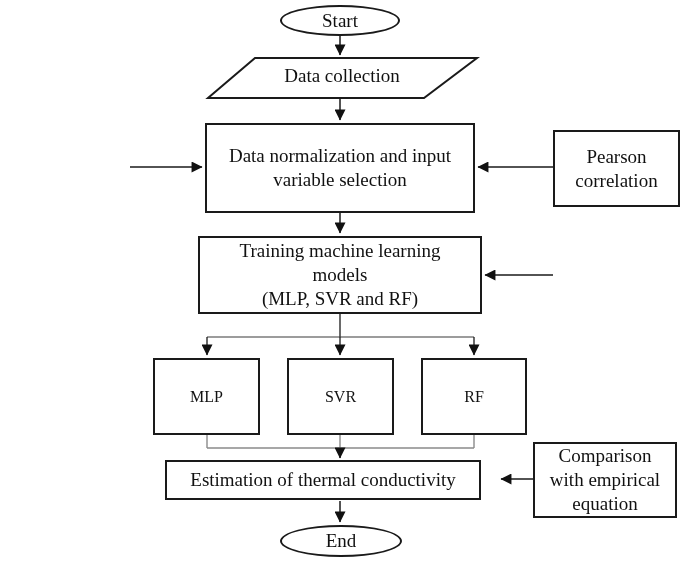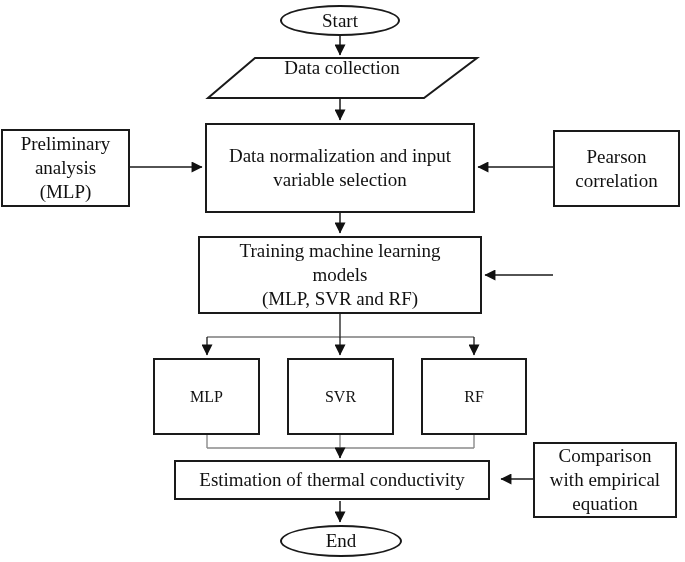--- a/index.html
+++ b/index.html
@@ -82,44 +82,41 @@
     <line x1="207" y1="448" x2="474" y2="448" stroke="#8a8a8a" stroke-width="1.4"></line>
     <line x1="340" y1="448" x2="340" y2="458" stroke="#1a1a1a" stroke-width="1.5" marker-end="url(#ah)"></line>
 
     <line x1="533" y1="479" x2="501" y2="479" stroke="#1a1a1a" stroke-width="1.5" marker-end="url(#ah)"></line>
 
     <line x1="340" y1="501" x2="340" y2="522" stroke="#1a1a1a" stroke-width="1.5" marker-end="url(#ah)"></line>
   </svg>
 
   <div class="node terminator" style="left:280px; top:5px; width:120px; height:31px;">Start</div>
 
-  <div class="node no-border" style="left:228px; top:54px; width:228px; height:28px;">Data collection</div>
+  <div class="node no-border" style="left:228px; top:62px; width:228px; height:28px;">Data collection</div>
 
-  <div class="node" style="left:1px; top:129px; width:129px; height:78px;">Preliminary
-analysis
-(MLP)</div>
 
   <div class="node" style="left:205px; top:123px; width:270px; height:90px;">Data normalization and input
 variable selection</div>
 
   <div class="node" style="left:553px; top:130px; width:127px; height:77px;">Pearson
 correlation</div>
 
   <div class="node" style="left:198px; top:236px; width:284px; height:78px;">Training machine learning
 models
 (MLP, SVR and RF)</div>
 
 
   <div class="node model-box" style="left:153px; top:358px; width:107px; height:77px;">MLP</div>
 
   <div class="node model-box" style="left:421px; top:358px; width:106px; height:77px;">RF</div>
 
   <div class="node model-box" style="left:287px; top:358px; width:107px; height:77px;">SVR</div>
 
-  <div class="node" style="left:174px; top:460px; width:316px; height:40px;">Estimation of thermal conductivity</div>
+  <div class="node" style="left:165px; top:460px; width:316px; height:40px;">Estimation of thermal conductivity</div>
 
   <div class="node" style="left:533px; top:442px; width:144px; height:76px;">Comparison
 with empirical
 equation</div>
 
   <div class="node terminator" style="left:280px; top:525px; width:122px; height:32px;">End</div>
 
 </div>
 
 </body></html>

